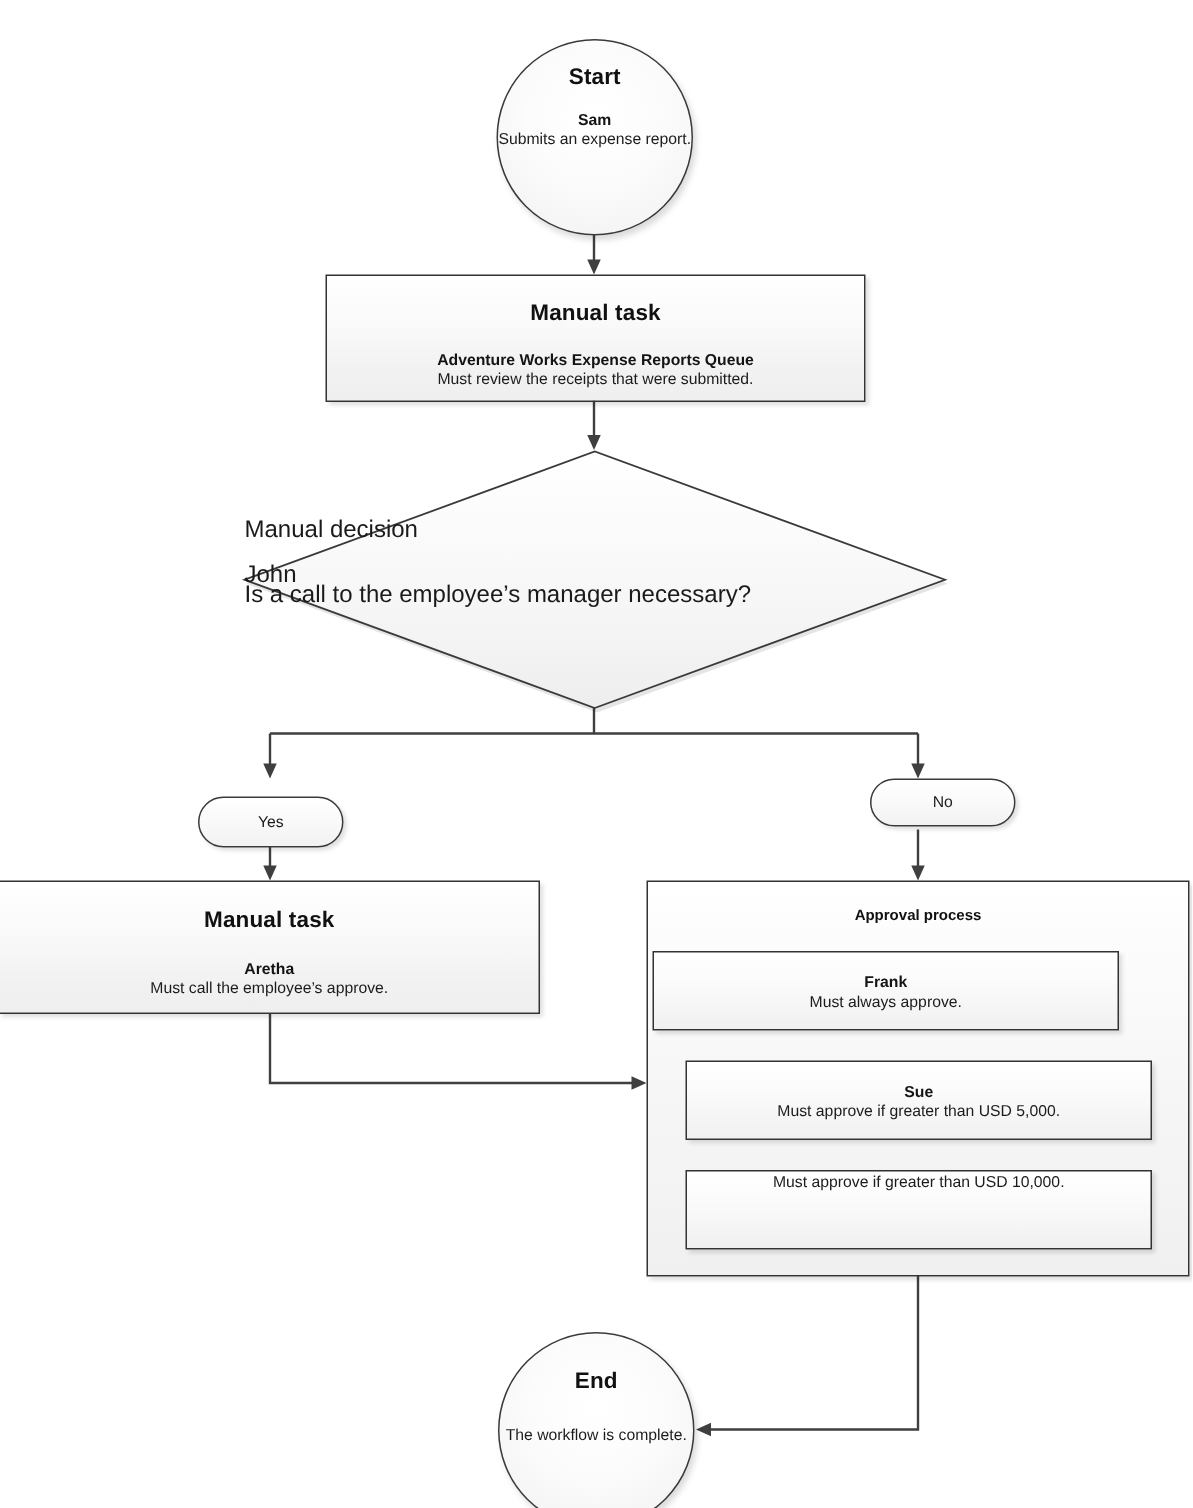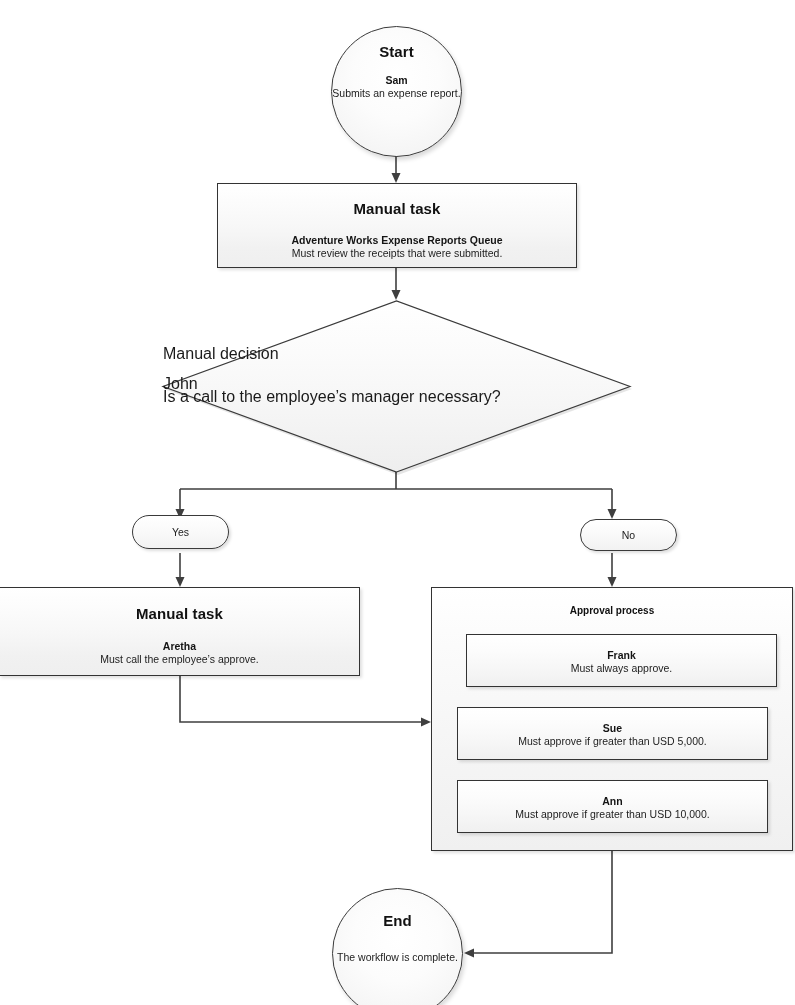--- a/index.html
+++ b/index.html
@@ -201,49 +201,48 @@
         </linearGradient>
       </defs>
       <polygon points="235,175 469,89 235,3 1,89" fill="rgba(0,0,0,0.10)"></polygon>
       <polygon points="233.5,172 467,86.5 233.5,1 0,86.5" fill="url(#dgrad)" stroke="#3a3a3a" stroke-width="1.2"></polygon>
     </svg>
     <div class="diamond-text title" style="top:45px;">Manual decision</div>
     <div class="diamond-text actor" style="top:75px;">John</div>
     <div class="diamond-text desc" style="top:88px;">Is a call to the employee’s manager necessary?</div>
   </div>
 
-  <div class="pill" style="left:132px; top:496px; width:97px; height:34px;">
+  <div class="pill" style="left:132px; top:512px; width:97px; height:34px;">
     <span>Yes</span>
   </div>
   <div class="pill" style="left:580px; top:500px; width:97px; height:32px;">
     <span>No</span>
   </div>
 
   <div class="node" style="left:-1px; top:568px; width:361px; height:89px;">
     <div class="title" style="margin-top:17px;">Manual task</div>
     <div class="actor" style="margin-top:18px;">Aretha</div>
     <div class="desc" style="margin-top:1px;">Must call the employee’s approve.</div>
   </div>
 
   <div class="container-node" style="left:431px; top:568px; width:362px; height:264px;">
     <div class="container-title" style="margin-top:17px;">Approval process</div>
   </div>
 
-  <div class="subnode" style="left:466px; top:615px; width:311px; height:53px;">
+  <div class="subnode" style="left:435px; top:615px; width:311px; height:53px;">
     <div class="actor" style="margin-top:14px;">Frank</div>
     <div class="desc" style="margin-top:1px;">Must always approve.</div>
   </div>
 
   <div class="subnode" style="left:457px; top:688px; width:311px; height:53px;">
     <div class="actor" style="margin-top:14px;">Sue</div>
     <div class="desc" style="margin-top:1px;">Must approve if greater than USD 5,000.</div>
   </div>
 
   <div class="subnode" style="left:457px; top:761px; width:311px; height:53px;">
-    <div class="actor" style="margin-top:14px;">Ann</div>
     <div class="desc" style="margin-top:1px;">Must approve if greater than USD 10,000.</div>
   </div>
 
   <div class="node circle" style="left:332px; top:869px; width:131px; height:131px;">
     <div class="title" style="margin-top:23px;">End</div>
     <div class="desc" style="margin-top:22px;">The workflow is complete.</div>
   </div>
 
 </div>
 

